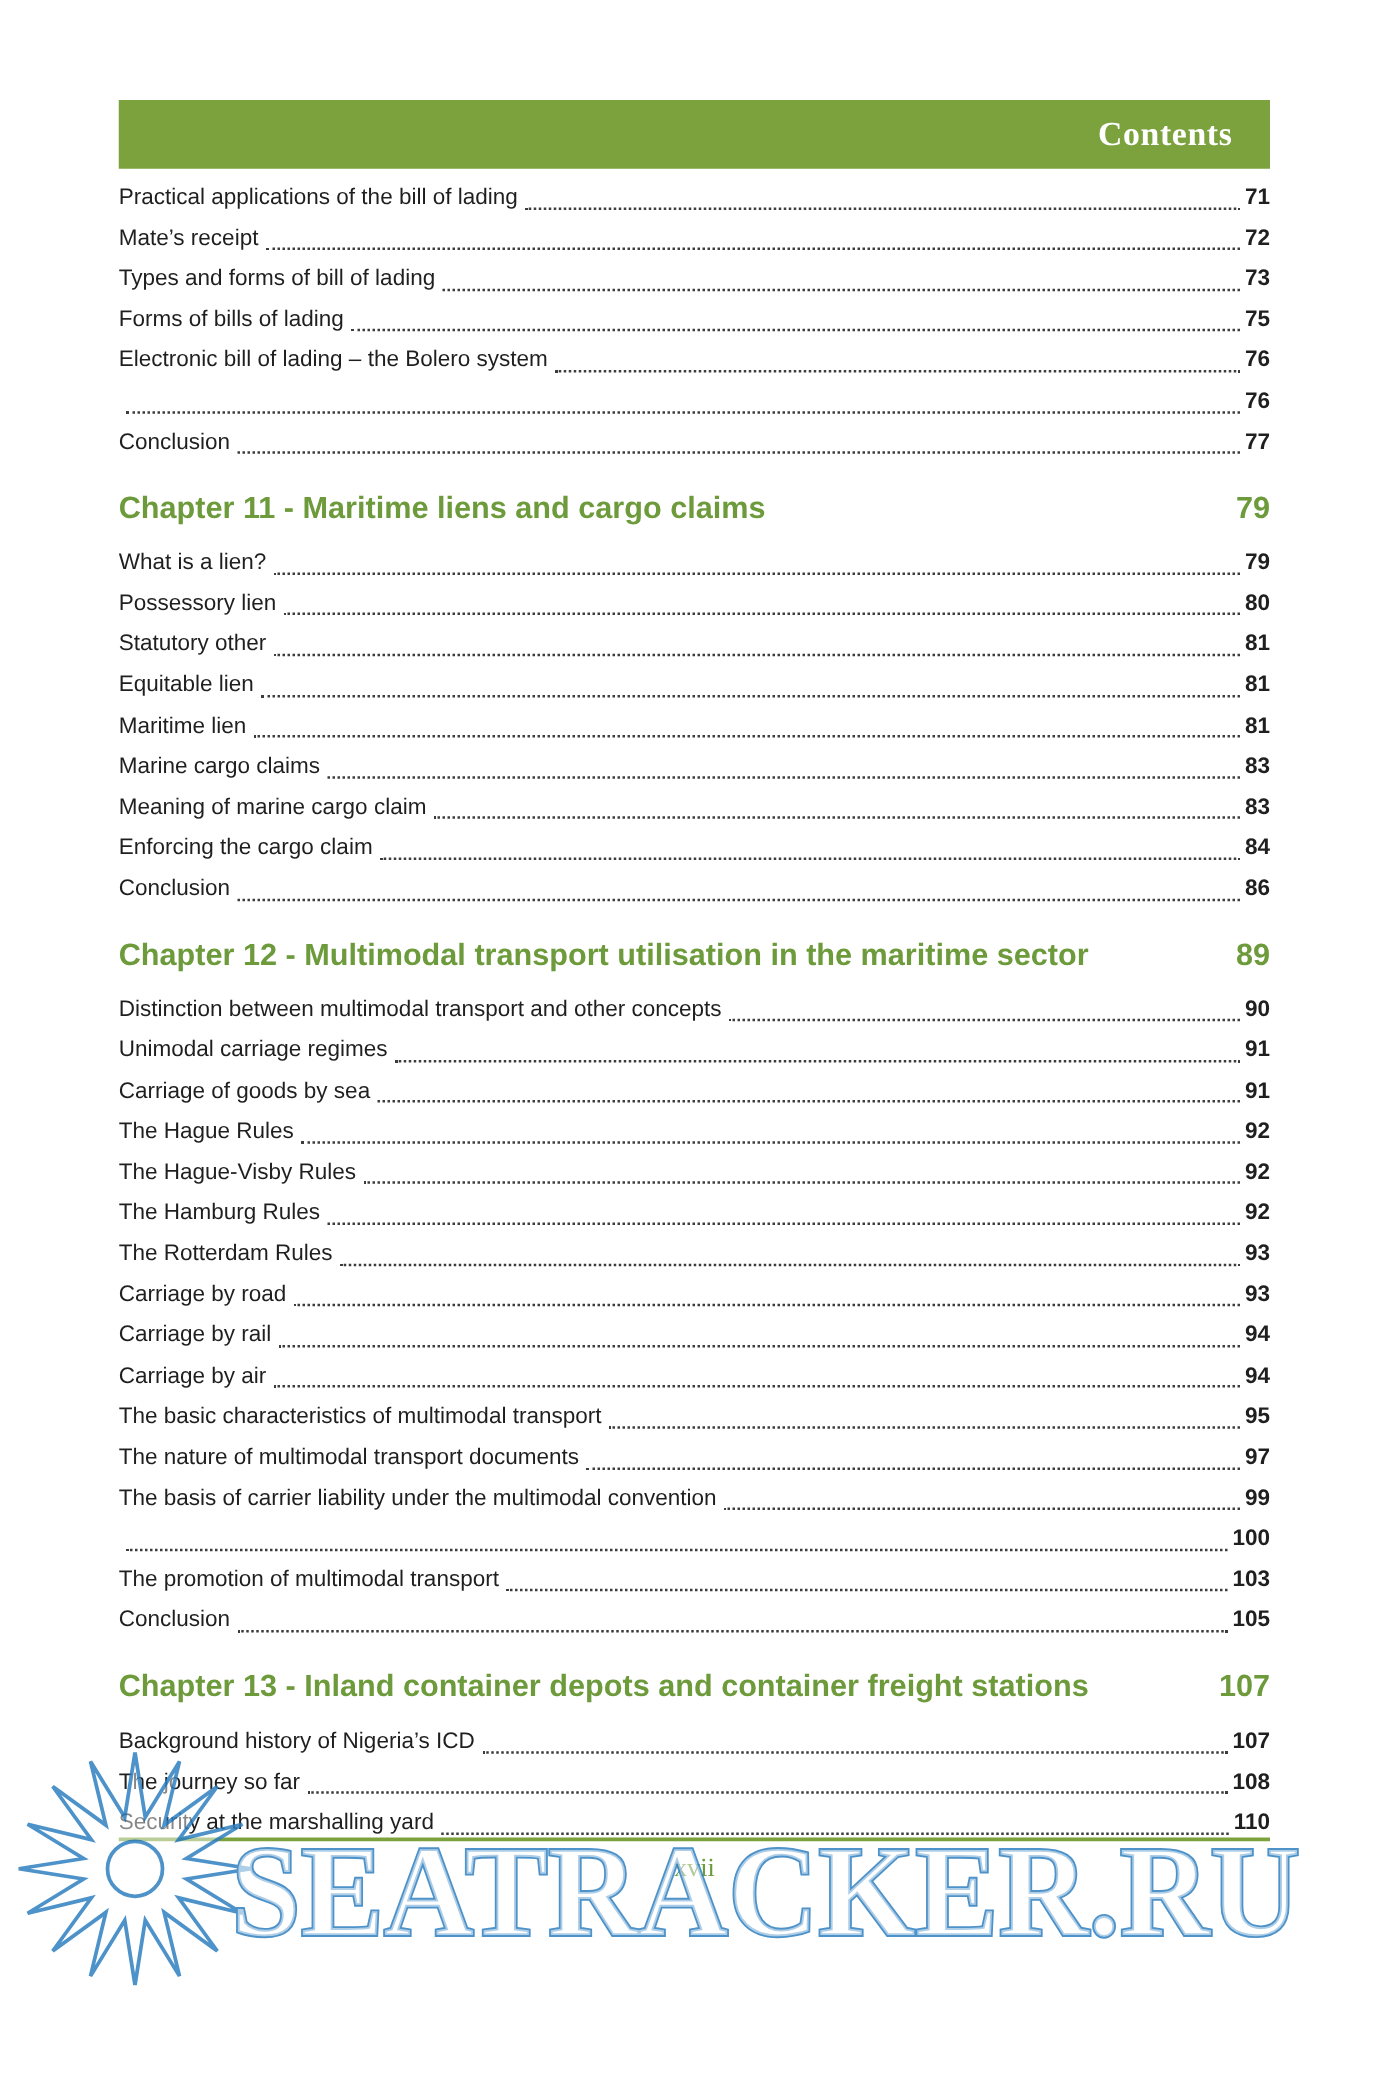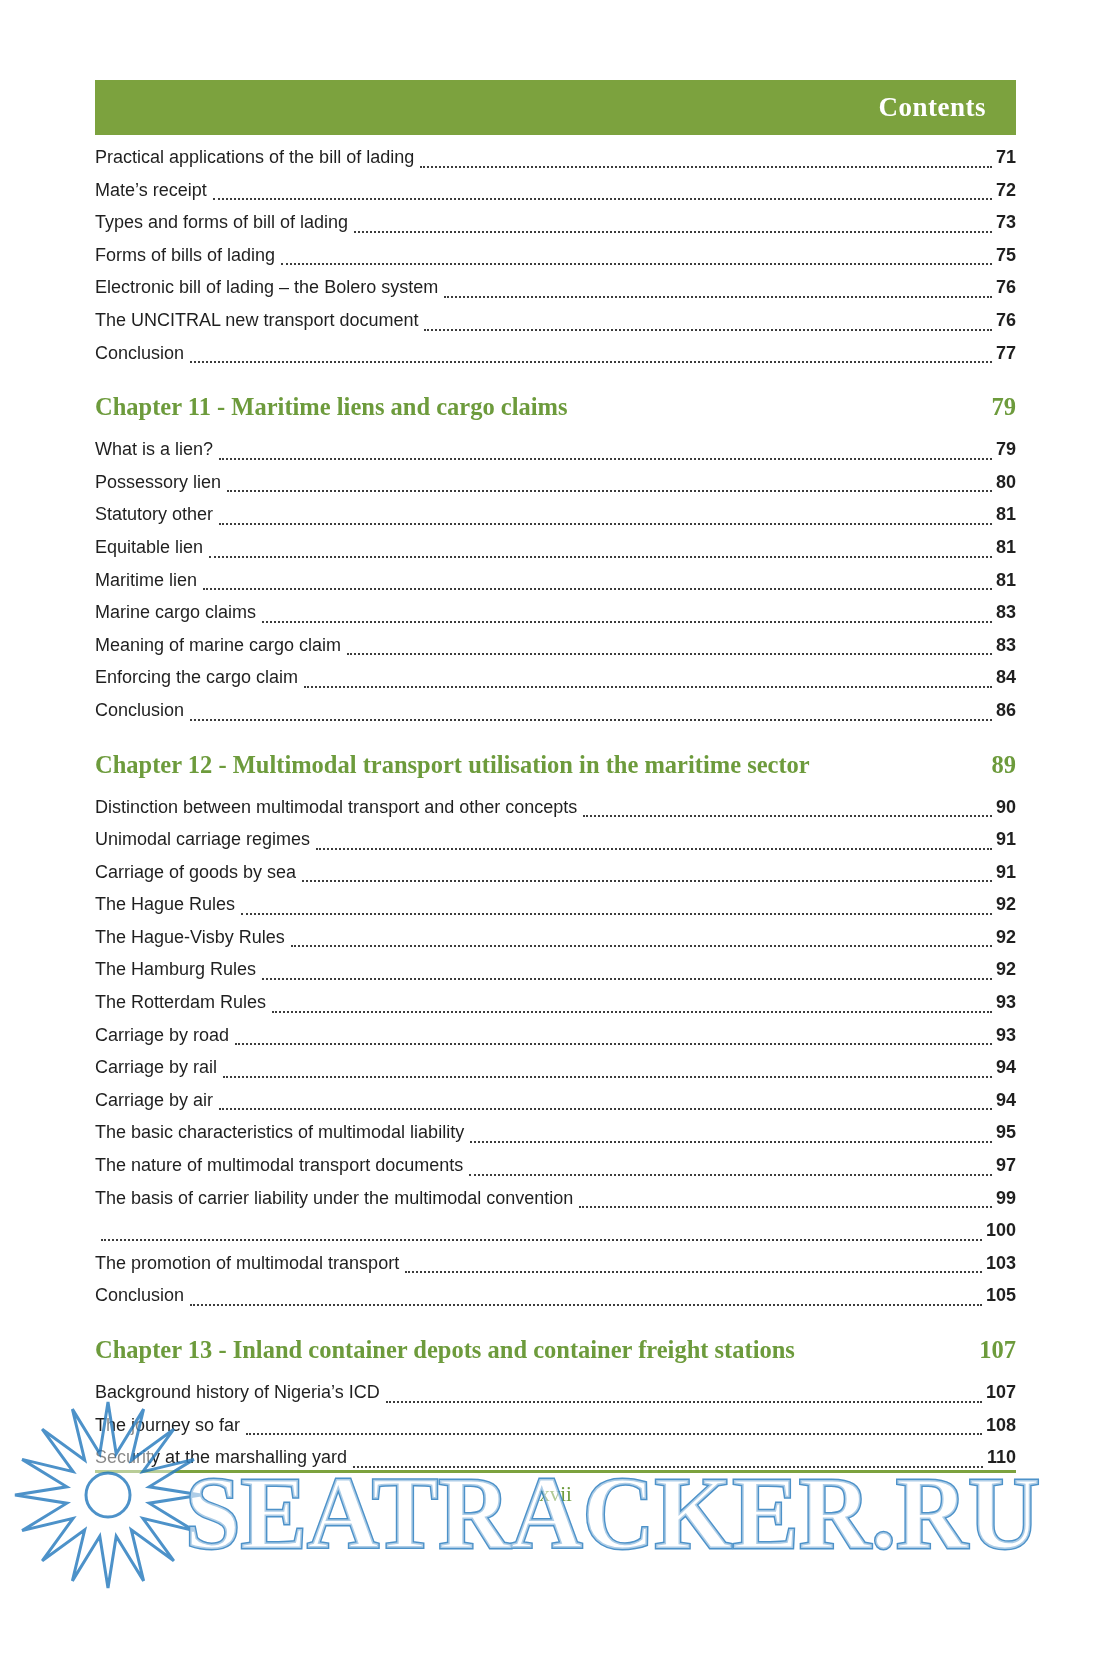--- a/index.html
+++ b/index.html
@@ -62,21 +62,21 @@
     margin: 0 4px 0 6px;
     border-bottom: 2px dotted #3c3c3c;
     align-self: flex-end;
     transform: translateY(-6px);
   }
   .entry-page { white-space: nowrap; font-weight: bold; }
   .chapter-row {
     display: flex;
     justify-content: space-between;
     align-items: baseline;
-    font-family: Liberation Serif, serif;
+    font-family: Liberation Sans, sans-serif;
     font-weight: bold;
     font-size: 24.5px;
     line-height: 34px;
     color: var(--chapter-green, #6D9B3C);
     margin: 21px 0 9px 0;
   }
   .chapter-title { padding-right: 12px; }
   
   .footer-rule {
     position: absolute;
@@ -134,21 +134,20 @@
         <span class="entry-title">Forms of bills of lading</span>
         <span class="entry-dots"></span>
         <span class="entry-page">75</span>
       </div>
       <div class="entry-row">
         <span class="entry-title">Electronic bill of lading – the Bolero system</span>
         <span class="entry-dots"></span>
         <span class="entry-page">76</span>
       </div>
       <div class="entry-row">
-        <span class="entry-title">The UNCITRAL new transport document</span>
         <span class="entry-dots"></span>
         <span class="entry-page">76</span>
       </div>
       <div class="entry-row">
         <span class="entry-title">Conclusion</span>
         <span class="entry-dots"></span>
         <span class="entry-page">77</span>
       </div>
       <div class="chapter-row">
         <span class="chapter-title">Chapter 11 - Maritime liens and cargo claims</span>
@@ -247,21 +246,21 @@
         <span class="entry-title">Carriage by rail</span>
         <span class="entry-dots"></span>
         <span class="entry-page">94</span>
       </div>
       <div class="entry-row">
         <span class="entry-title">Carriage by air</span>
         <span class="entry-dots"></span>
         <span class="entry-page">94</span>
       </div>
       <div class="entry-row">
-        <span class="entry-title">The basic characteristics of multimodal liability</span>
+        <span class="entry-title">The basic characteristics of multimodal transport</span>
         <span class="entry-dots"></span>
         <span class="entry-page">95</span>
       </div>
       <div class="entry-row">
         <span class="entry-title">The nature of multimodal transport documents</span>
         <span class="entry-dots"></span>
         <span class="entry-page">97</span>
       </div>
       <div class="entry-row">
         <span class="entry-title">The basis of carrier liability under the multimodal convention</span>

